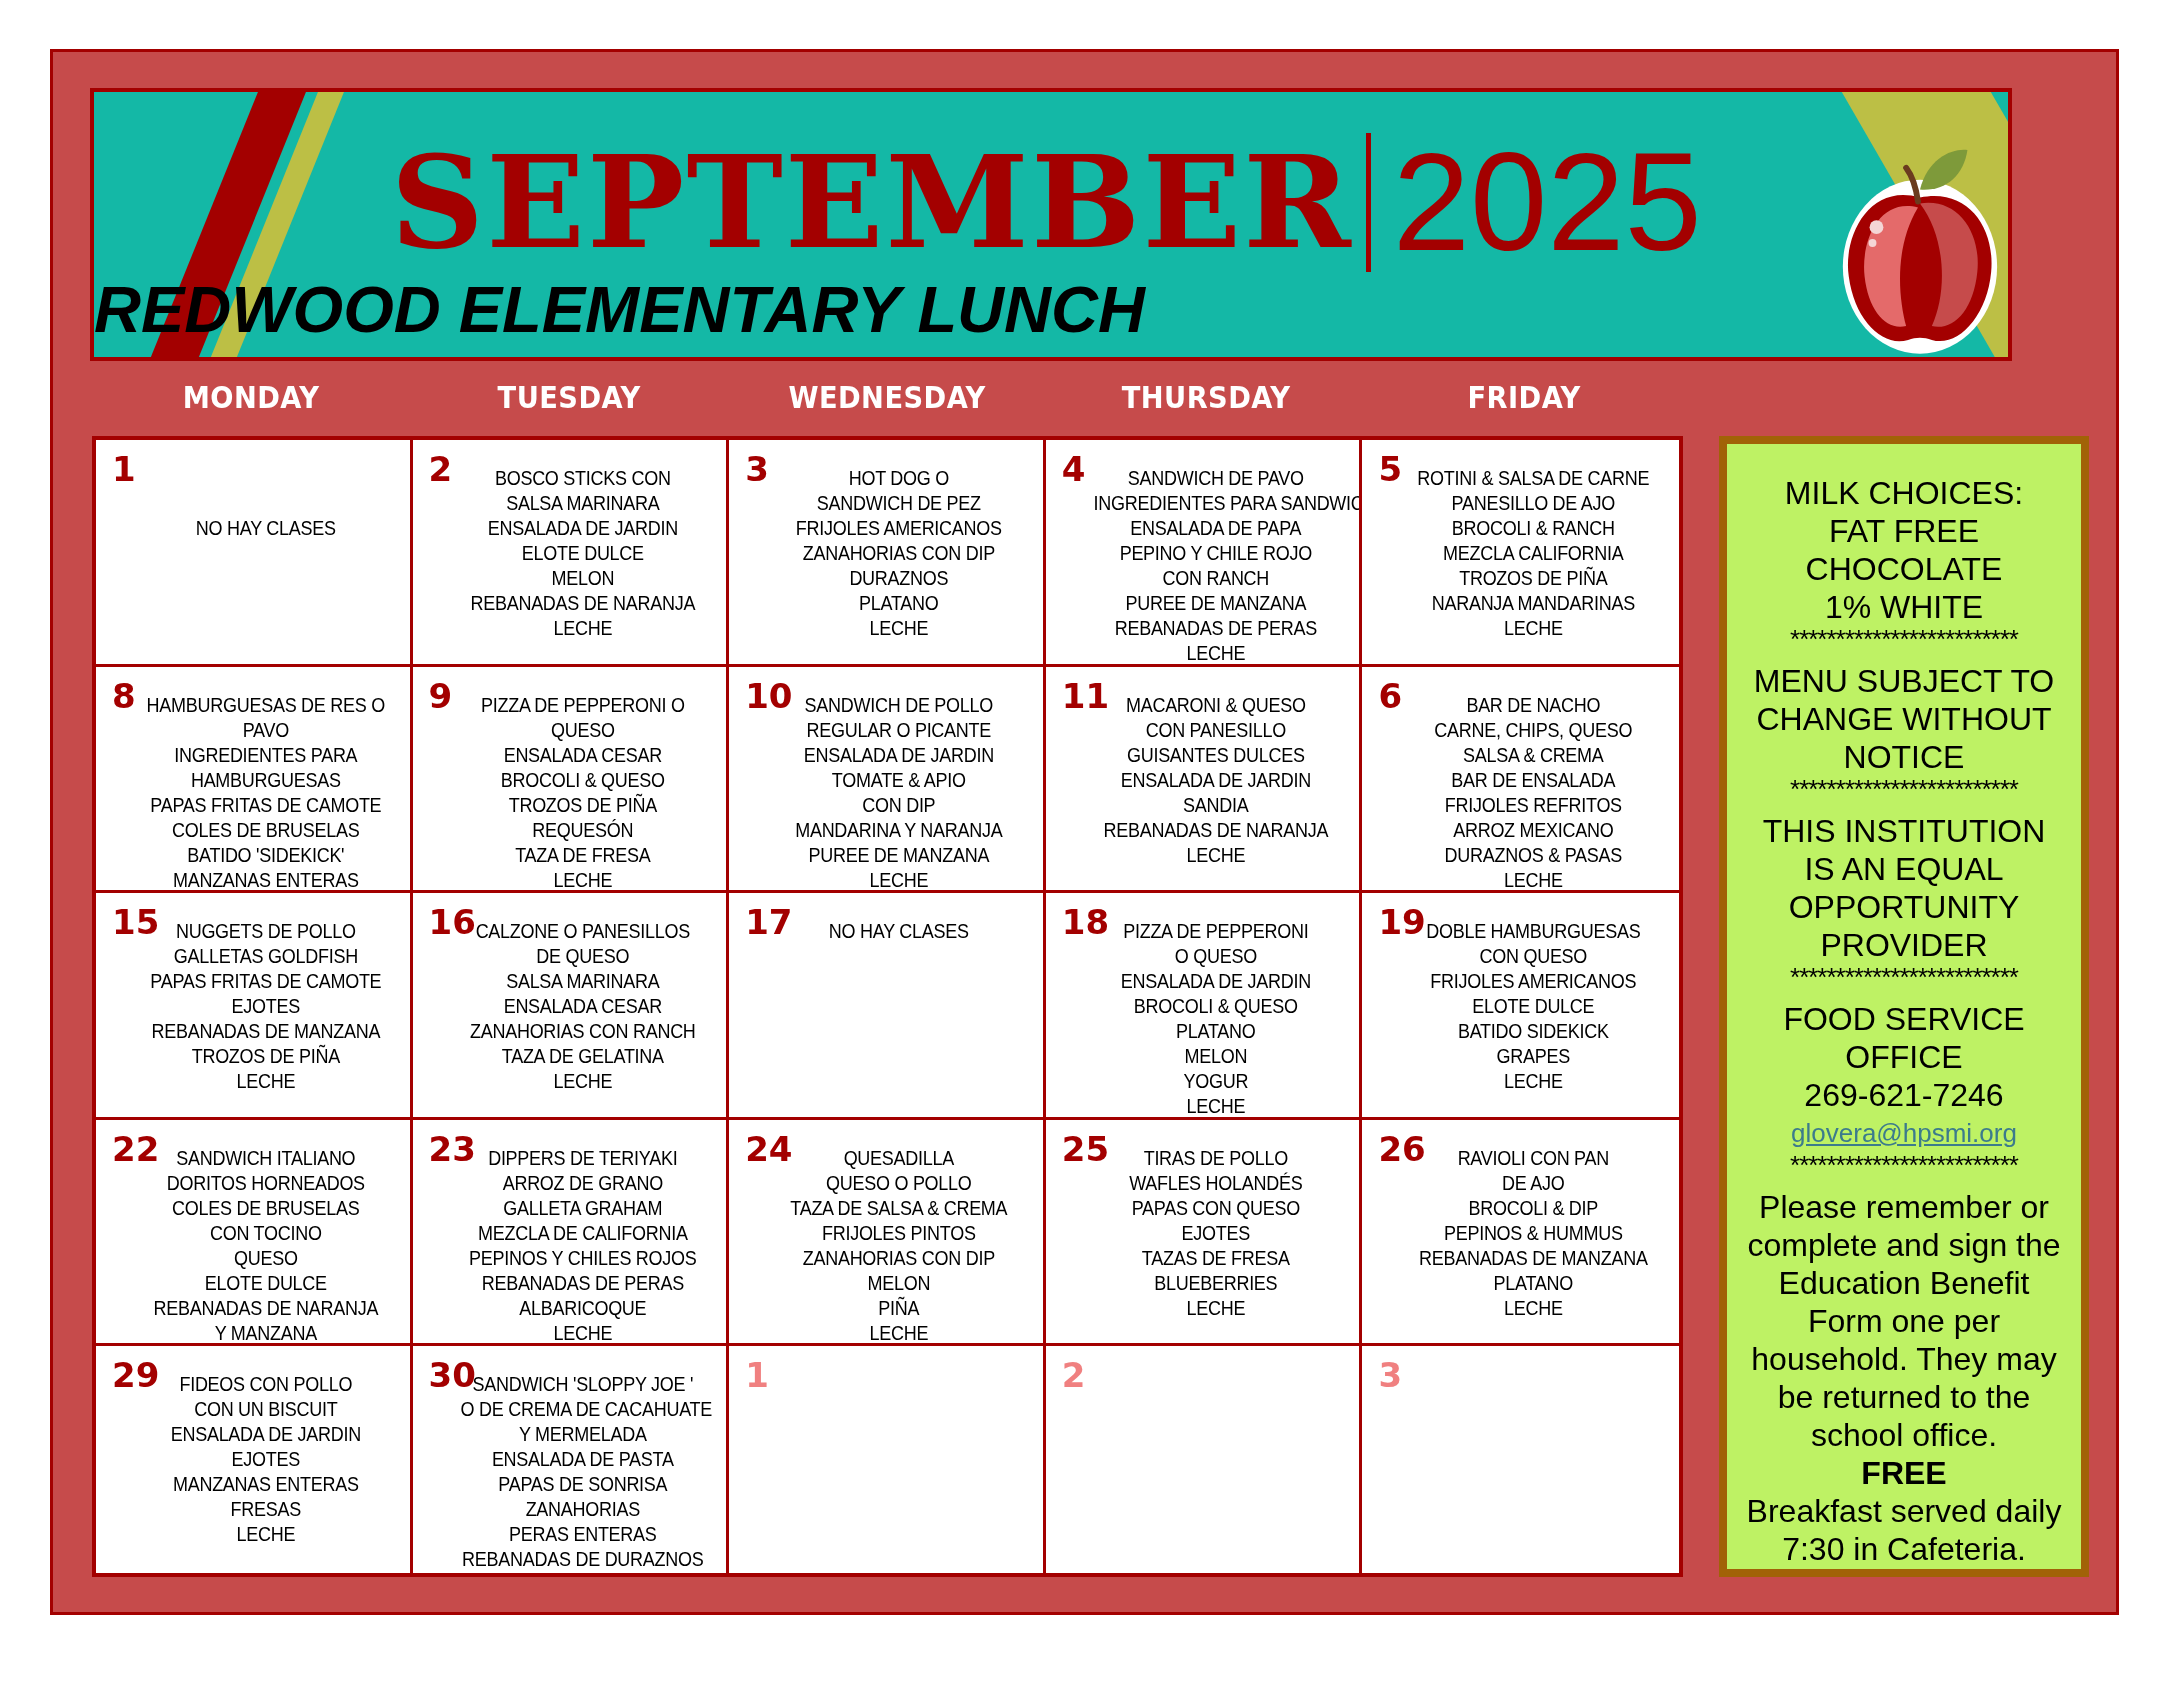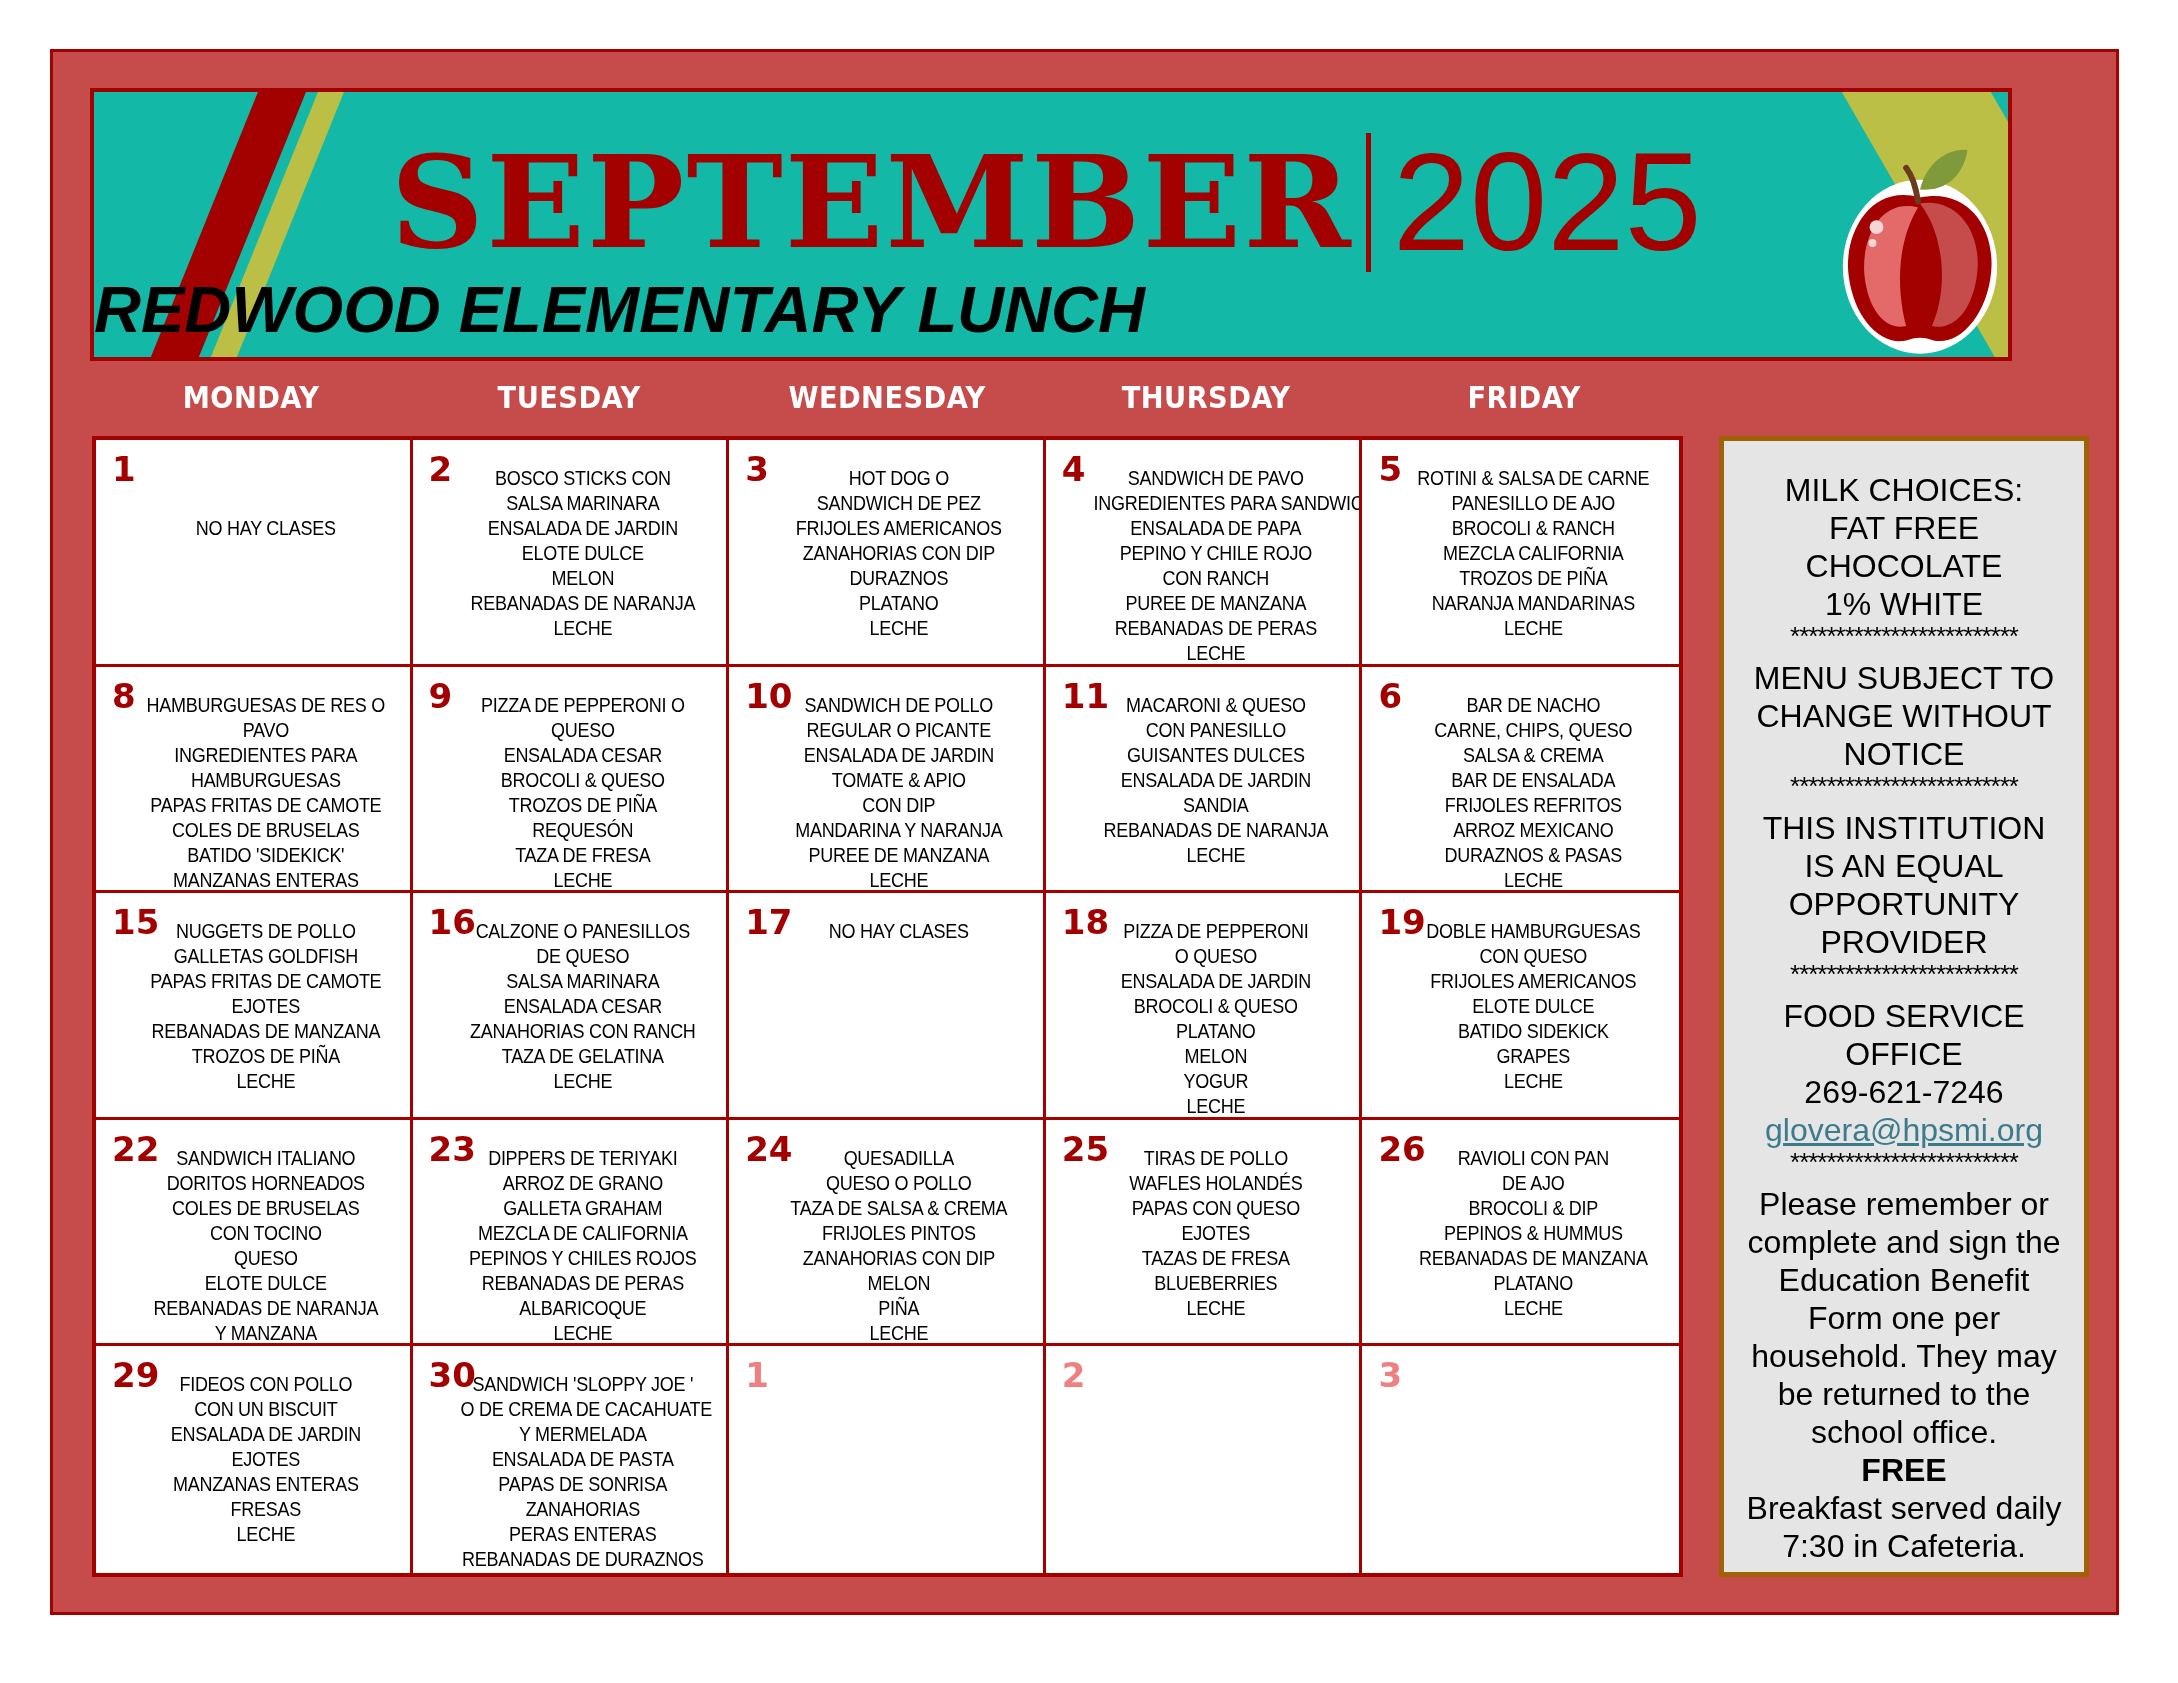--- a/index.html
+++ b/index.html
@@ -26,24 +26,24 @@
 
   .grid { position: absolute; left: 92px; top: 436px; width: 1591px; height: 1141px; background: #ffffff; border: 4px solid #a30000; box-sizing: border-box; display: grid; grid-template-columns: repeat(5, 1fr); grid-template-rows: repeat(5, 1fr); }
   .cell { position: relative; border-right: 3px solid #a30000; border-bottom: 3px solid #a30000; box-sizing: border-box; overflow: hidden; }
   .cell:nth-child(5n) { border-right: none; }
   .cell:nth-child(n+21) { border-bottom: none; }
   .daynum { position: absolute; left: 16px; top: 12px; font-family: "DejaVu Sans", sans-serif; font-weight: bold; font-size: 34px; color: #a30000; line-height: 1; }
   .daynum.next { color: #f08080; }
   .items { position: absolute; left: 34px; right: 8px; top: 26px; text-align: center; font-family: "Liberation Sans", sans-serif; font-weight: normal; font-size: 20px; line-height: 25px; color: #000; letter-spacing: -0.3px; }
   .items div { transform: scaleX(0.9); white-space: nowrap; }
 
-  .sidebar { position: absolute; left: 1719px; top: 436px; width: 370px; height: 1141px; background: #e5e5e5; border: 5px solid #a16207; box-sizing: border-box; text-align: center; font-family: "Liberation Sans", sans-serif; color: #000; padding-top: 30px; }
+  .sidebar { position: absolute; left: 1719px; top: 436px; width: 370px; height: 1141px; background: #bef264; border: 8px solid #a16207; box-sizing: border-box; text-align: center; font-family: "Liberation Sans", sans-serif; color: #000; padding-top: 30px; }
   .sb-block { font-size: 32px; line-height: 38px; }
   .sb-stars { font-size: 26px; line-height: 22px; letter-spacing: -1px; height: 24px; overflow: hidden; margin: 2px 0 10px 0; }
-  .sb-email { color: #3c7b8c; text-decoration: underline; font-size: 32px; line-height: 38px; }
+  .sb-email { color: #3c7b8c; text-decoration: underline; font-size: 26px; line-height: 38px; }
   .sb-note { font-size: 32px; line-height: 38px; }
   .sb-free { font-weight: bold; font-size: 32px; line-height: 38px; }
 </style>
 </head>
 <body>
 
 <div class="frame"></div>
 
 <div class="header-box">
   <div class="stripe stripe-red"></div>

